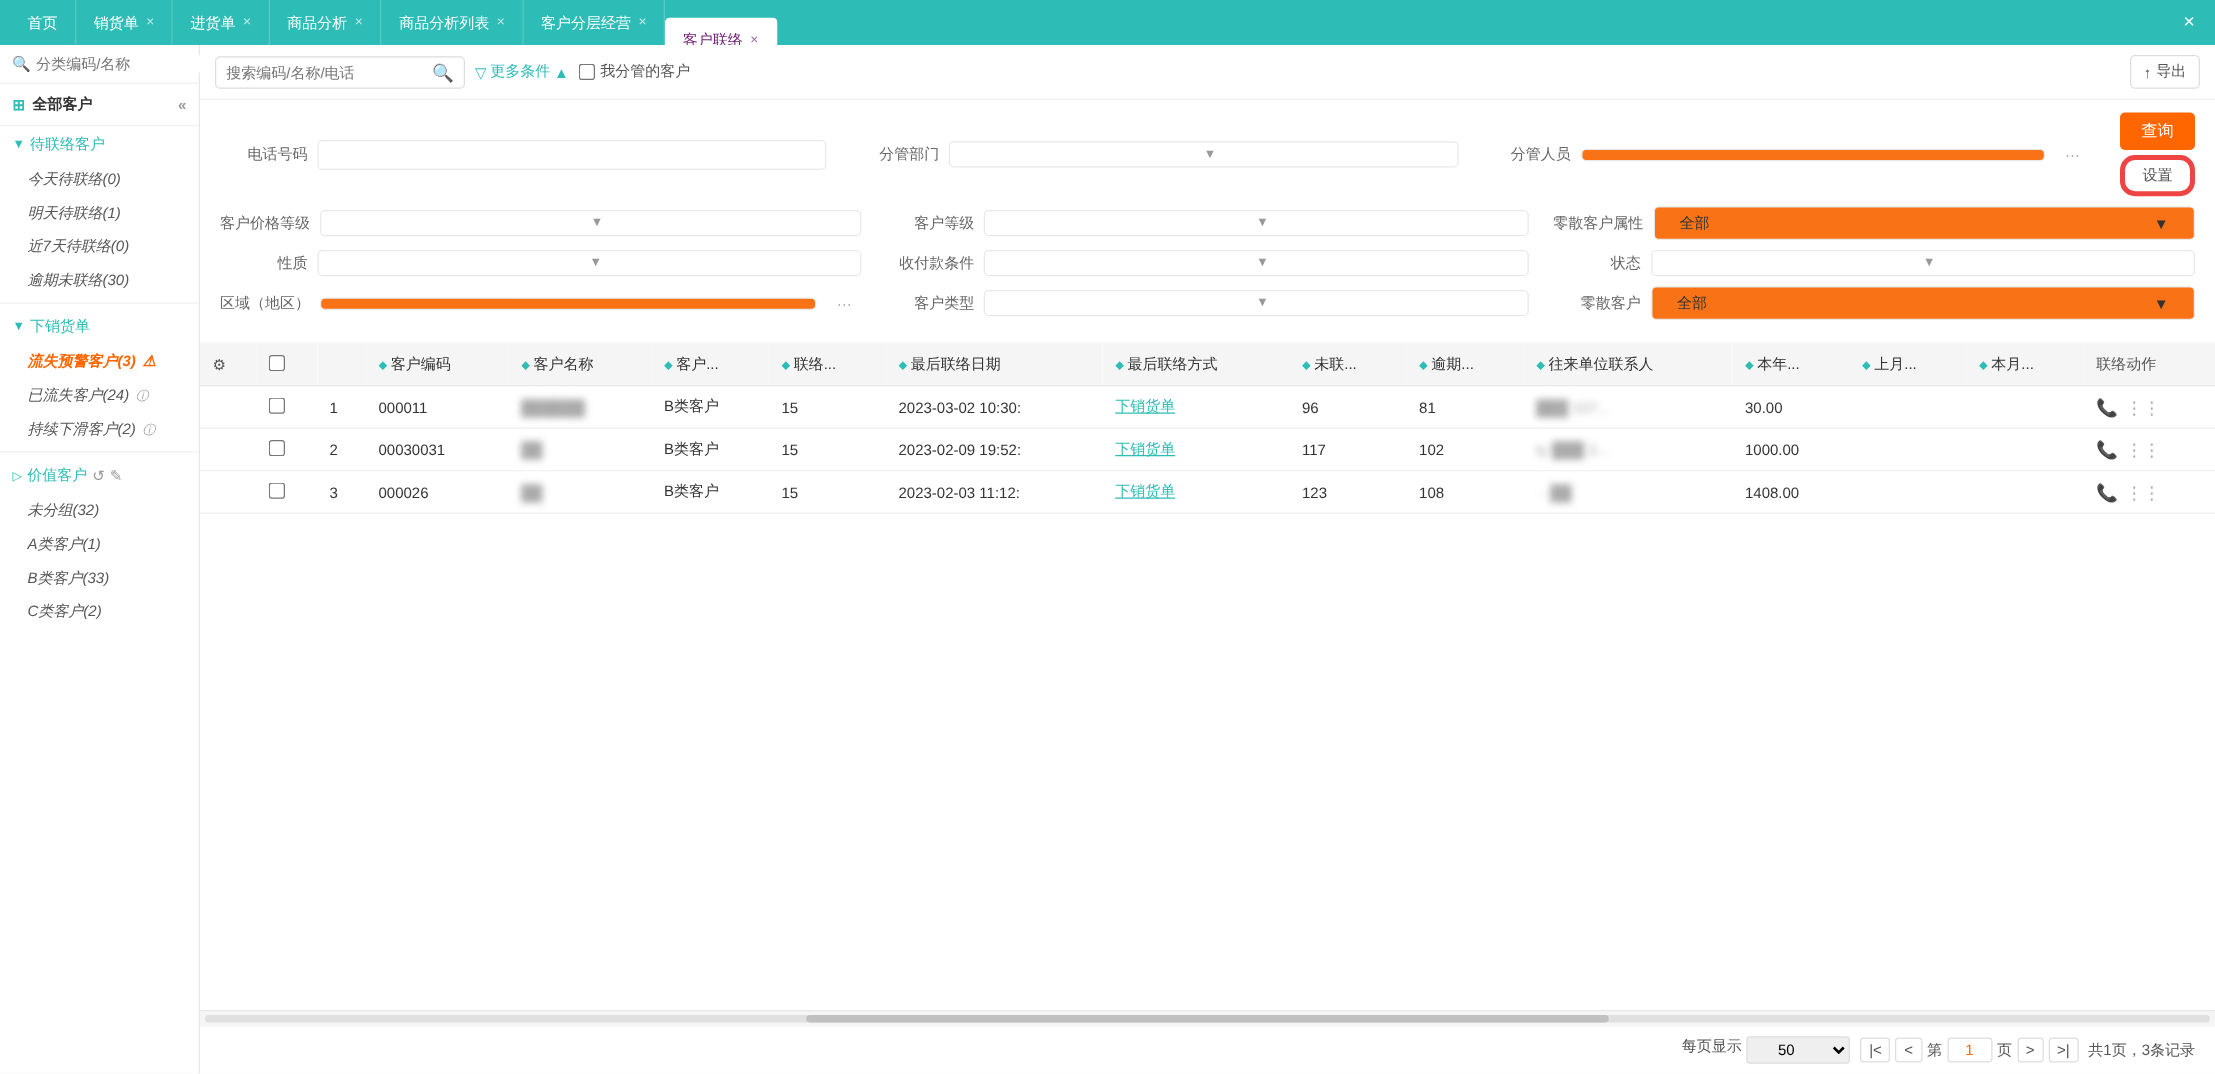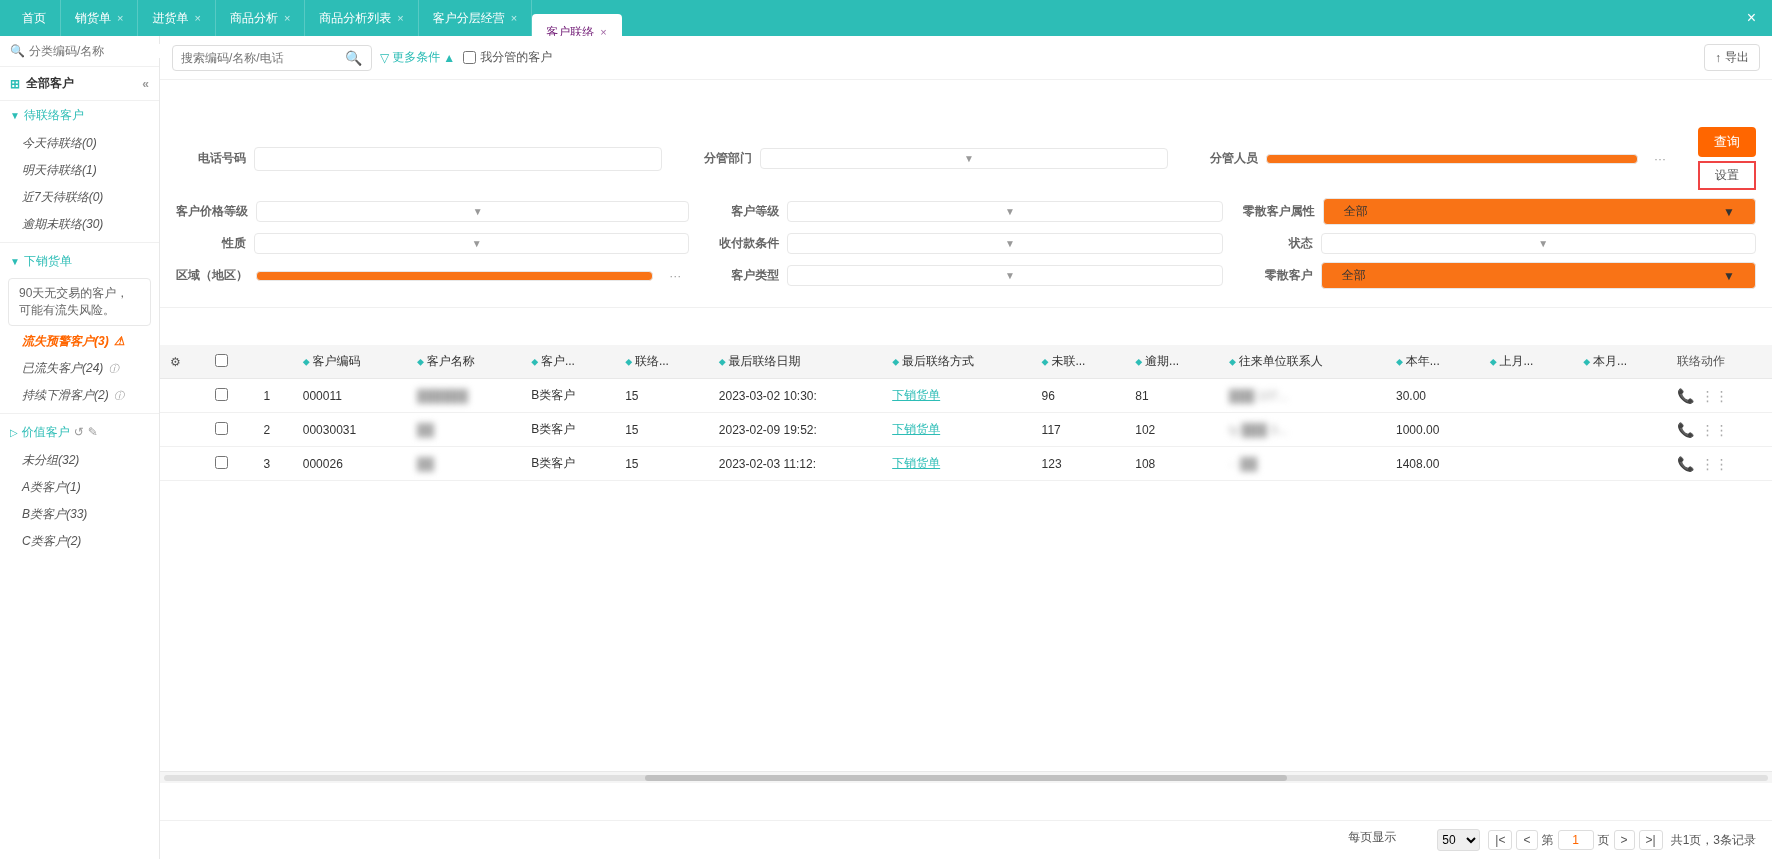--- a/index.html
+++ b/index.html
@@ -133,21 +133,20 @@
       line-height: 1.4;
     }
 
     
     .content-area {
       flex: 1;
       display: flex;
       flex-direction: column;
       overflow: hidden;
       background: #fff;
-      gap: 37px;
     }
 
     
     .toolbar {
       display: flex;
       align-items: center;
       padding: 8px 12px;
       border-bottom: 1px solid #f0f0f0;
       background: #fff;
       gap: 8px;
@@ -218,21 +217,20 @@
       align-items: center;
       flex: 1;
       gap: 8px;
     }
     .filter-label {
       color: #666;
       font-size: 12px;
       white-space: nowrap;
       min-width: 70px;
       text-align: right;
-      font-weight: bold;
     }
     .filter-input {
       flex: 1;
       border: 1px solid #e8e8e8;
       border-radius: 4px;
       padding: 4px 8px;
       font-size: 12px;
       color: #333;
       outline: none;
       background: #fff;
@@ -289,22 +287,22 @@
       border: none;
       border-radius: 4px;
       padding: 6px 16px;
       cursor: pointer;
       font-size: 13px;
       white-space: nowrap;
     }
     .btn-settings {
       background: #fff;
       color: #555;
-      border: 2px solid #ef4444;
-      border-radius: 0;
+      border: 4px solid #ef4444;
+      border-radius: 12px;
       padding: 4px 14px;
       cursor: pointer;
       font-size: 12px;
       white-space: nowrap;
     }
 
     
     .table-container {
       flex: 1;
       overflow: auto;
@@ -377,24 +375,23 @@
       font-size: 12px;
       color: #555;
     }
     .footer-per-page {
       display: flex;
       align-items: flex-start;
       gap: 4px;
     }
     .footer-per-page select {
       border: 1px solid #ddd;
-      padding: 2px 0;
+      padding: 2px 20px;
       border-radius: 3px;
       font-size: 12px;
-      margin-left: 37px;
     }
     .pagination {
       display: flex;
       align-items: center;
       gap: 4px;
     }
     .page-btn {
       border: 1px solid #ddd;
       background: #fff;
       padding: 2px 6px;
@@ -502,23 +499,20 @@
     <div class="sidebar-item">
       <span>逾期未联络(30)</span>
     </div>
 
     <div class="sidebar-divider"></div>
 
     <div class="sidebar-group-title">
       <span class="arrow">▼</span>
       <span>下销货单</span>
     </div>
-    <div class="sidebar-tooltip">
-      <span>90天无交易的客户，可能有流失风险。</span>
-    </div>
     <div class="sidebar-item active">
       <span>流失预警客户(3)</span>
       <span style="color:#ff6600;margin-left:2px;">⚠</span>
     </div>
     <div class="sidebar-item">
       <span>已流失客户(24)</span>
       <span style="color:#999;margin-left:2px;font-size:10px;">ⓘ</span>
     </div>
     <div class="sidebar-item">
       <span>持续下滑客户(2)</span>

